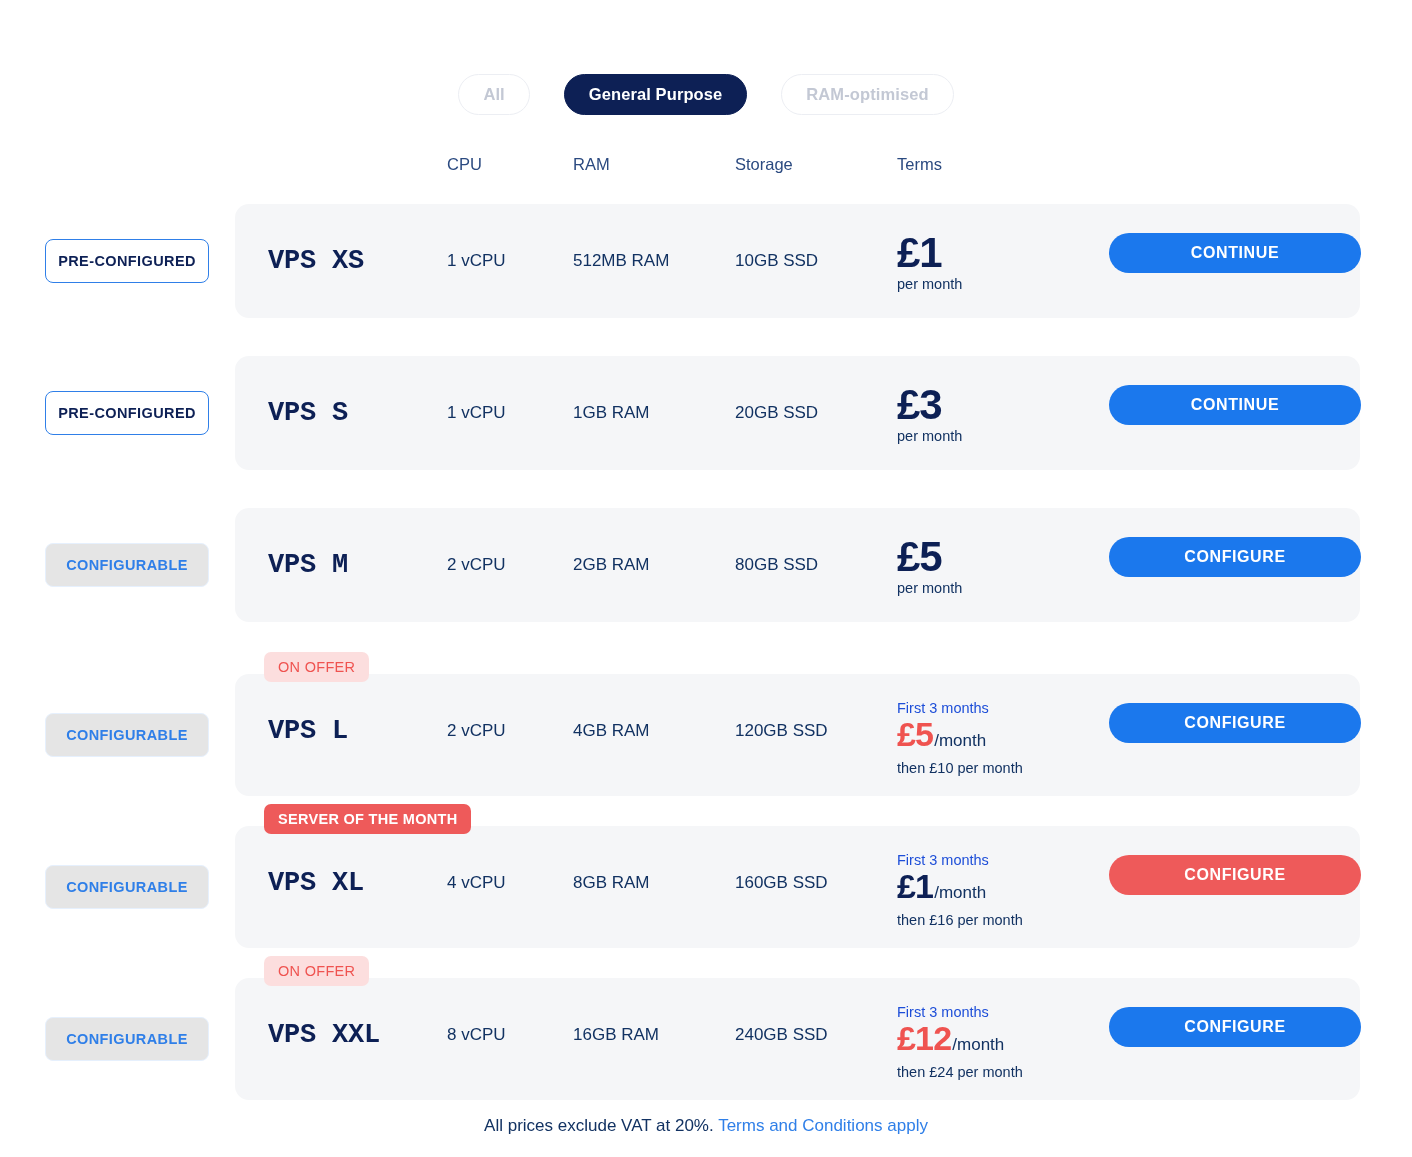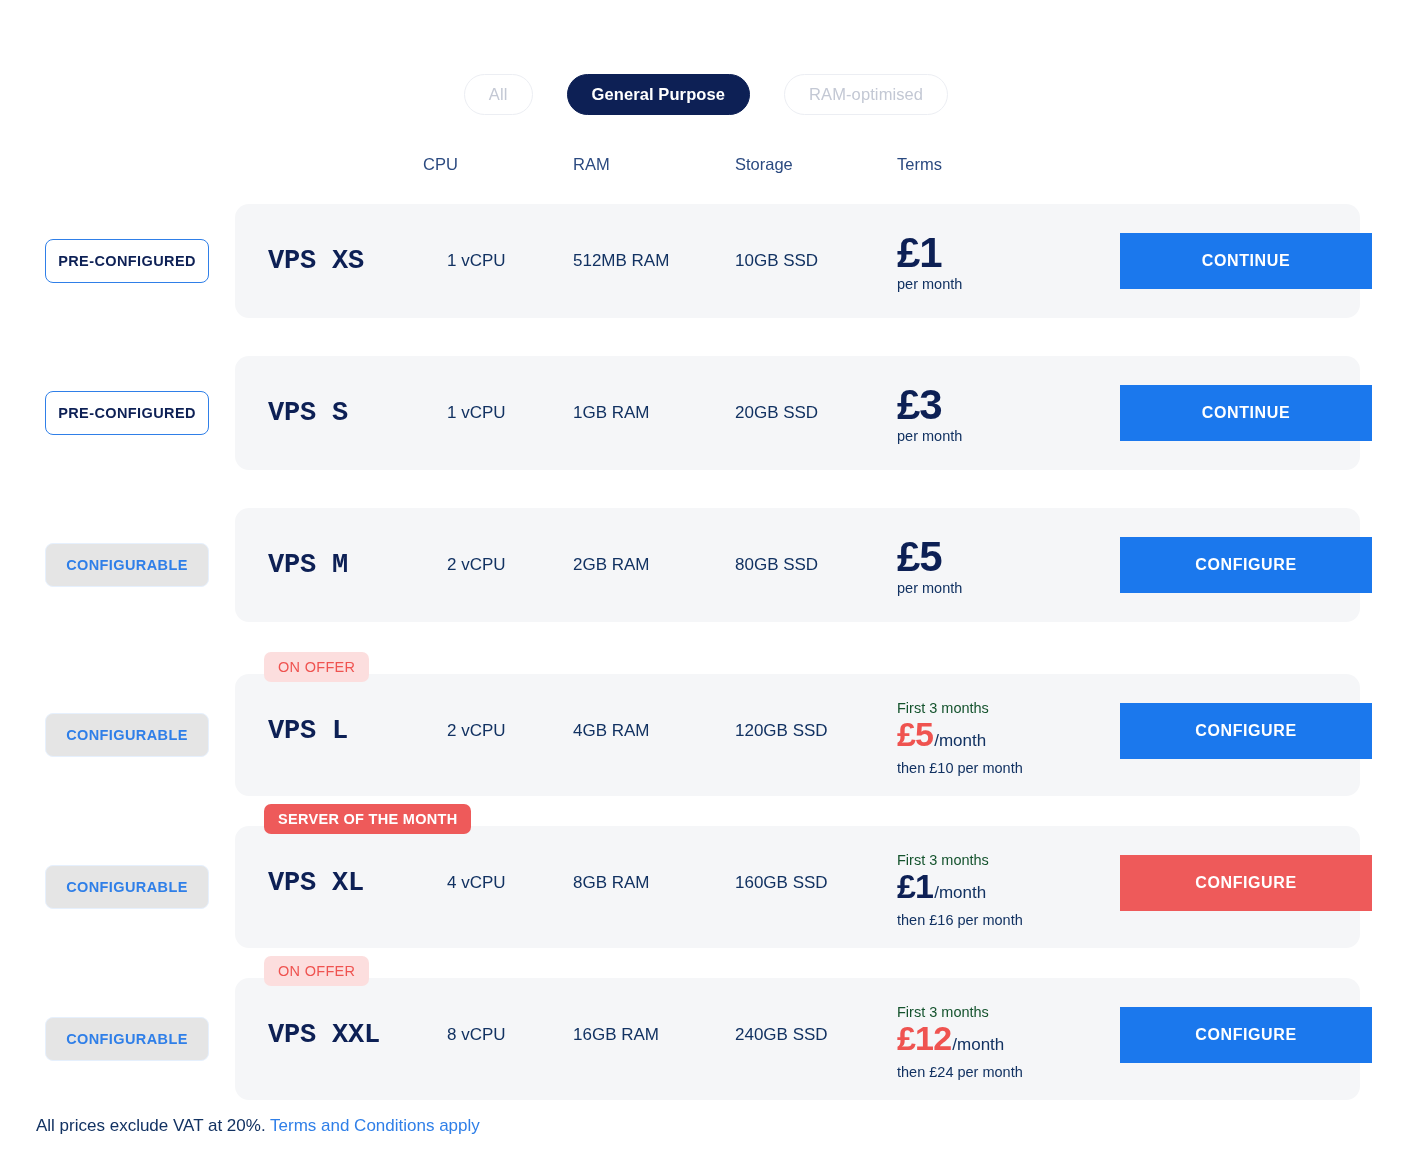--- a/index.html
+++ b/index.html
@@ -13,35 +13,35 @@
   .page { position: relative; width: 1412px; height: 1157px; overflow: hidden; }
 
   
   .filters {
     position: absolute; top: 74px; left: 0; width: 1412px;
     display: flex; justify-content: center; align-items: center; gap: 34px;
   }
   .filter-pill {
     border-radius: 24px; height: 41px; padding: 0 24px;
     display: flex; align-items: center; justify-content: center;
-    font-size: 16.5px; letter-spacing: .1px; cursor: pointer; white-space: nowrap;
+    font-size: 16.5px; letter-spacing: .1px; cursor: pointer; white-space: nowrap; font-weight: bold;
   }
   .filter-pill.inactive {
     background: #ffffff; border: 1.4px solid #eceef3; color: #c3c8d4;
   }
   .filter-pill.active {
     background: #0d2055; border: 1.4px solid #0d2055; color: #ffffff; font-weight: bold;
   }
 
   
   .col-headers { position: absolute; top: 155px; left: 0; width: 1412px; height: 24px; }
   .col-headers span {
     position: absolute; font-size: 16.5px; color: #2b4a80; top: 0;
   }
-  .ch-cpu     { left: 423px; }
+  .ch-cpu     { left: 447px; }
   .ch-ram     { left: 573px; }
   .ch-storage { left: 735px; }
   .ch-price   { left: 897px; }
 
   
   .rows { position: absolute; top: 196px; left: 0; width: 1412px; }
   .row { position: relative; height: 130px; margin-bottom: 22px; }
   .row.offer { height: 144px; margin-bottom: 8px; }
 
   .card {
@@ -92,46 +92,46 @@
 
   
   .price-simple { position: absolute; left: 897px; top: 36px; }
   .price-simple .amount {
     font-size: 42px; font-weight: bold; color: #0d2055; line-height: 42px; letter-spacing: -1px;
   }
   .price-simple .per { font-size: 14.5px; color: #123262; margin-top: 2px; }
 
   
   .price-promo { position: absolute; left: 897px; top: 47px; }
-  .price-promo .lead { font-size: 14.5px; color: #14532d; line-height: 18px; }
+  .price-promo .lead { font-size: 14.5px; color: #1d4ed8; line-height: 18px; }
   .price-promo .mainline { display: flex; align-items: baseline; line-height: 34px; }
   .price-promo .amount {
     font-size: 34px; font-weight: bold; line-height: 34px; letter-spacing: -.8px;
   }
   .price-promo .amount.red  { color: #ef5350; }
   .price-promo .amount.navy { color: #0d2055; }
   .price-promo .suffix { font-size: 17px; color: #123262; margin-left: 1px; }
   .price-promo .after { font-size: 14.5px; color: #123262; line-height: 18px; margin-top: 1px; }
 
   
   .cta {
-    position: absolute; right: 40px; width: 252px; height: 56px; border-radius: 0;
+    position: absolute; right: 51px; width: 252px; height: 40px; border-radius: 22px;
     display: flex; align-items: center; justify-content: center;
     font-size: 16px; font-weight: bold; letter-spacing: .6px; color: #ffffff;
     border: none; cursor: pointer; font-family: "Liberation Sans", sans-serif;
   }
   .row .cta { top: 37px; }
   .row.offer .cta { top: 51px; }
   .cta.blue { background: #1b78ed; }
   .cta.red  { background: #ee5a5a; }
 
   
   .footer {
-    position: absolute; top: 1116px; left: 0; width: 1412px; text-align: left;
-    font-size: 17px; color: #123262; padding-left: 36px;
+    position: absolute; top: 1116px; left: 0; width: 1412px; text-align: center;
+    font-size: 17px; color: #123262;
   }
   .footer a { color: #2f7fe8; text-decoration: none; cursor: pointer; }
 </style>
 </head>
 <body>
 
 <div class="page">
 
   <div class="filters" id="filters">
       <div class="filter-pill inactive">All</div>

